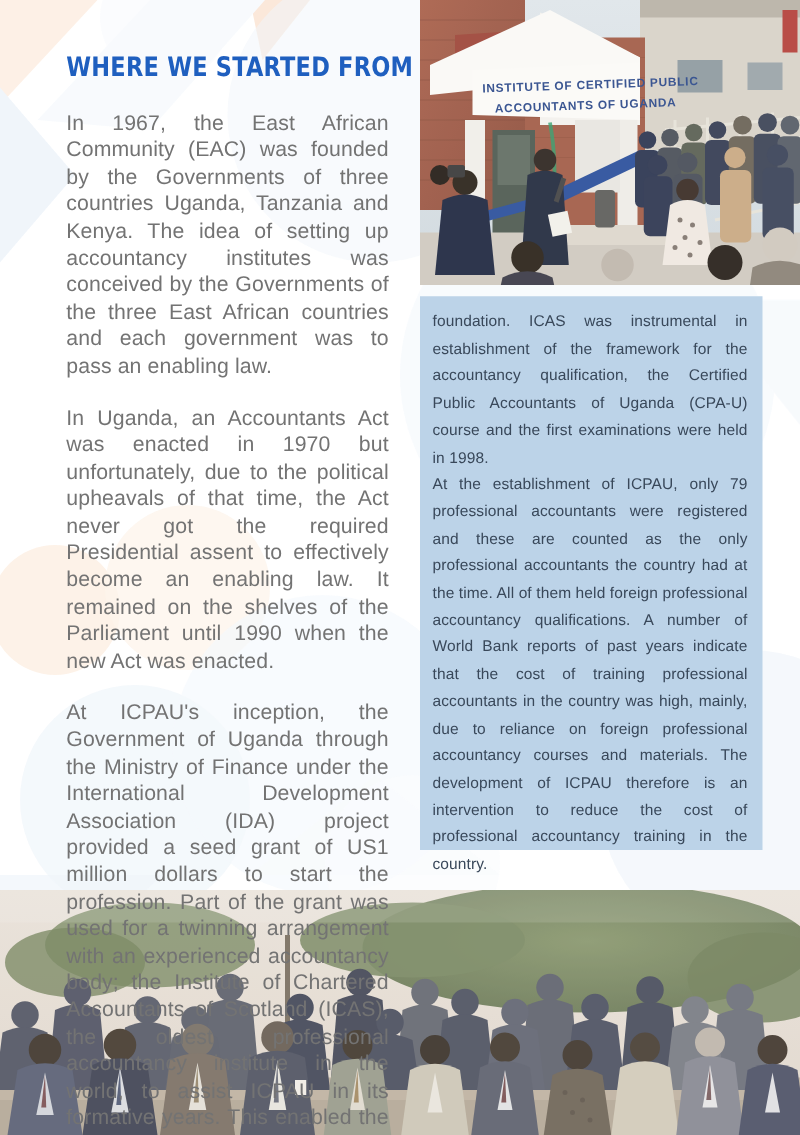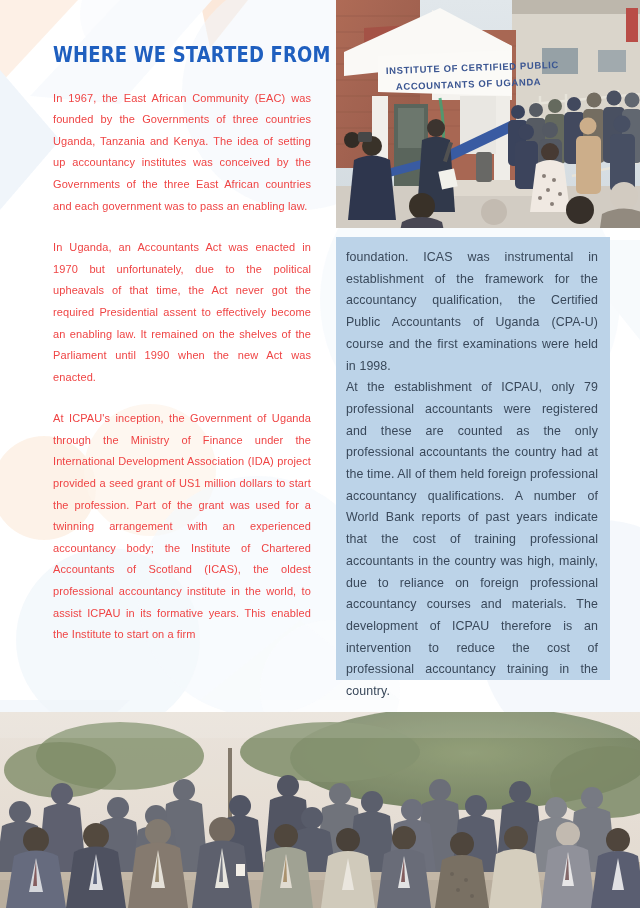--- a/index.html
+++ b/index.html
@@ -18,21 +18,21 @@
   .left-col {
     position:absolute; left:53px; top:44px; width:258px; z-index:3;
   }
   .heading {
     font-family:"DejaVu Sans Condensed","Liberation Sans Narrow","Liberation Sans", sans-serif;
     font-weight:bold; font-size:21.5px; letter-spacing:0.2px;
     color:#1f5fbf; line-height:1.05; white-space:nowrap;
     transform:scaleX(0.93); transform-origin:left center;
   }
   .body-p {
-    font-size:11px; line-height:21.6px; color:#ef4444;
+    font-size:17px; line-height:21.6px; color:#737373;
     text-align:justify; text-justify:inter-word; letter-spacing:0.1px;
   }
   .left-col .body-p.first { margin-top:21px; }
   .left-col .body-p.next  { margin-top:20px; }
 
   
   .photo-top {
     position:absolute; left:336px; top:0; width:304px; height:228px;
     z-index:2; overflow:hidden;
   }

